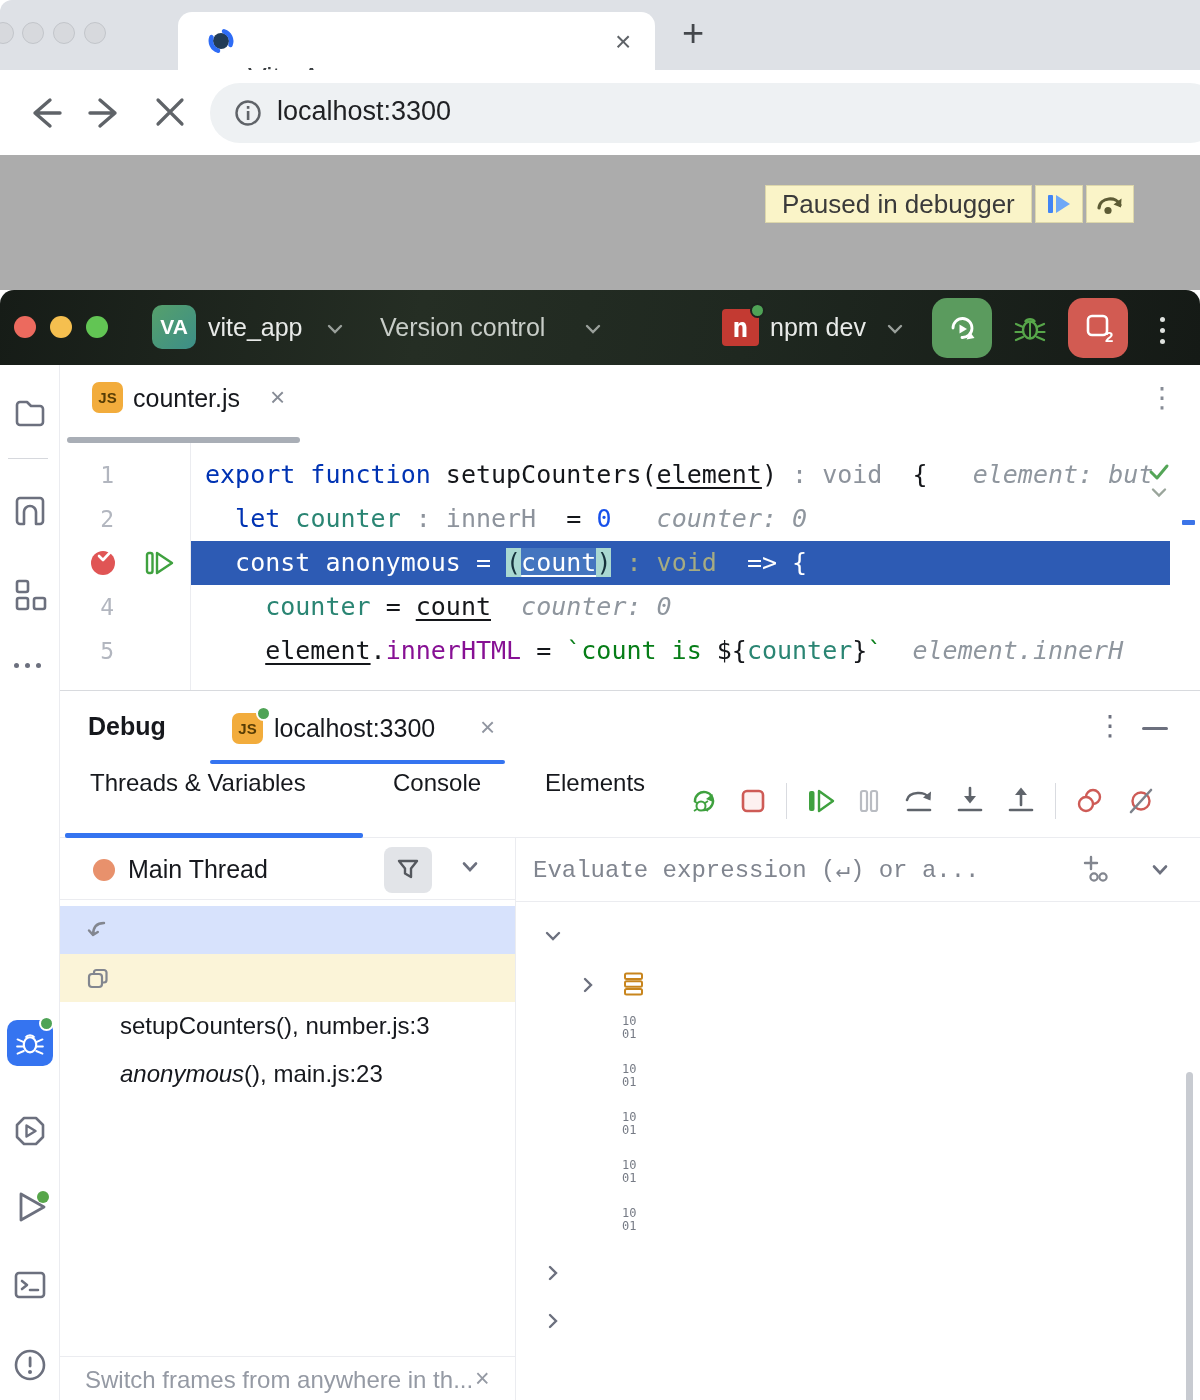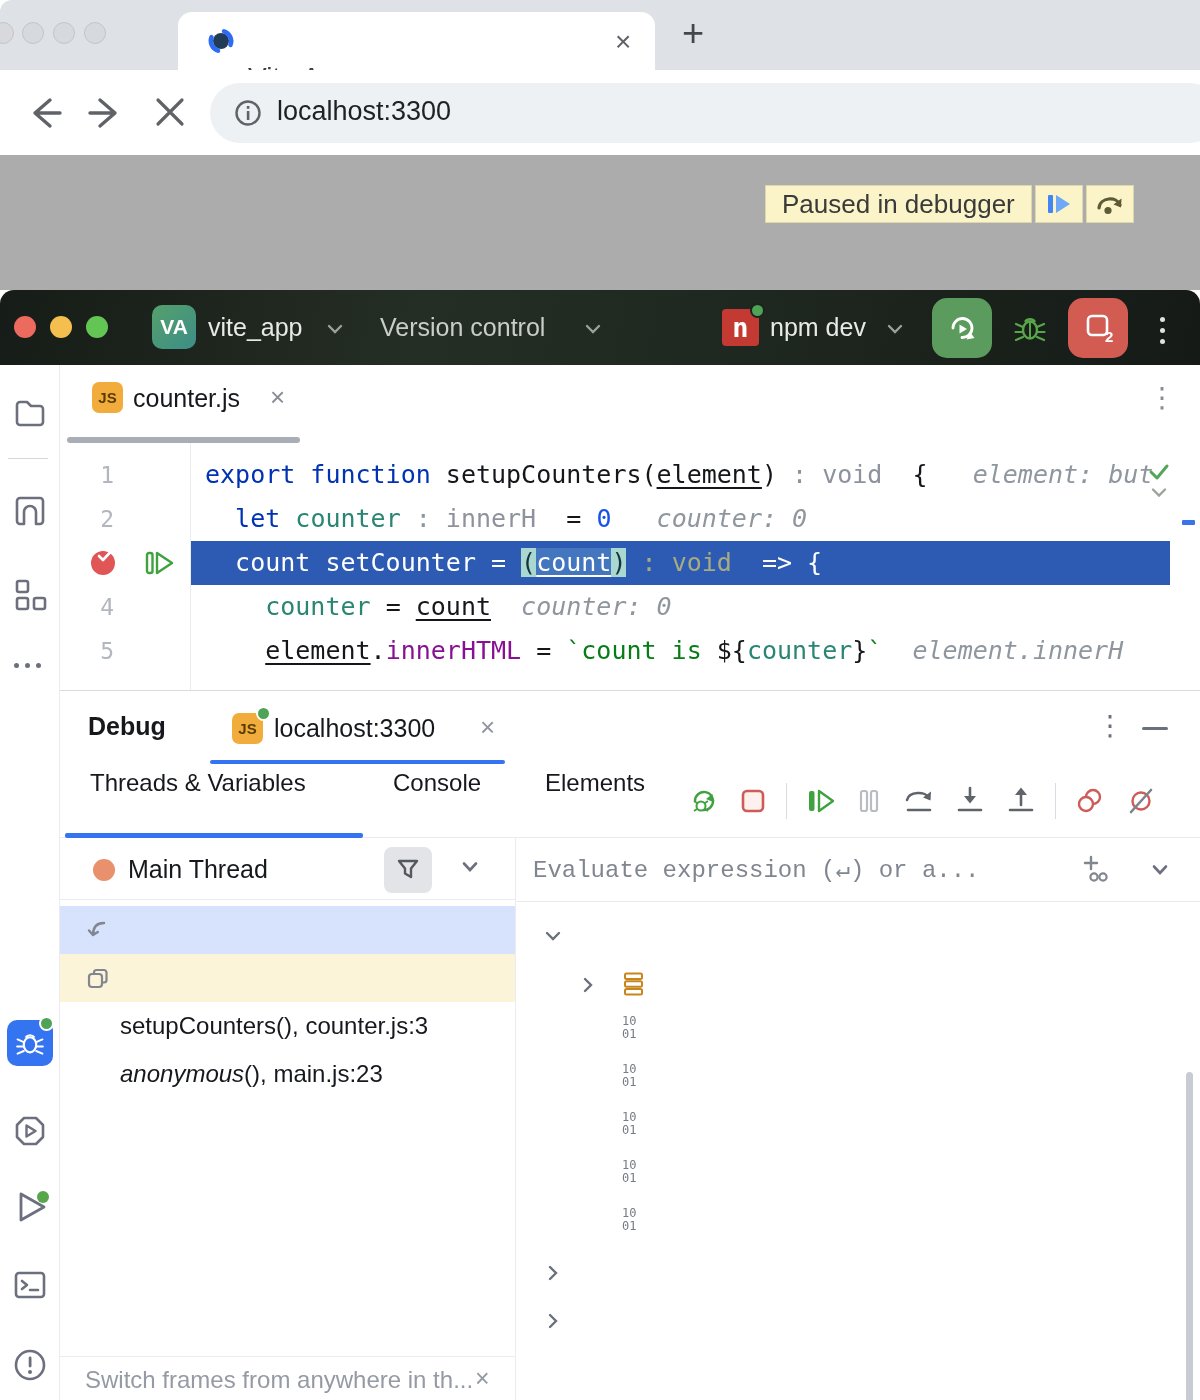--- a/index.html
+++ b/index.html
@@ -310,21 +310,21 @@
         <circle cx="14" cy="16" r="12" fill="#e05555"></circle>
         <path d="M10 9 L14 13 L21 5.5" stroke="#fff" stroke-width="2.6" fill="none" stroke-linecap="round" stroke-linejoin="round"></path>
       </svg>
       <svg style="position:absolute;left:84px;top:106px" width="34" height="28" viewBox="0 0 34 28">
         <rect x="3" y="4" width="5.5" height="20" rx="2" stroke="#3fa13f" stroke-width="2.4" fill="#fff"></rect>
         <path d="M13 4 L28 14 L13 24 Z" stroke="#3fa13f" stroke-width="2.4" fill="#fff" stroke-linejoin="round"></path>
       </svg>
 
       <div class="crow" style="top:10px"><span class="kw">export function </span><span class="fn">setupCounters</span><span class="pl">(</span><span class="pr">element</span><span class="pl">)</span><span> </span><span class="inl">: void</span><span class="pl">  {</span><span>   </span><span class="dh">element: but</span></div>
       <div class="crow" style="top:54px"><span>  </span><span class="kw">let </span><span class="lv">counter </span><span class="inl">: innerH</span><span class="pl">  = </span><span class="num">0</span><span>   </span><span class="dh">counter: 0</span></div>
-      <div class="crow" style="top:98px"><span>  </span><span class="cw">count setCounter = </span><span class="sp">(</span><span class="sw">count</span><span class="sp">)</span><span> </span><span class="inld">: void</span><span class="cw">  =&gt; {</span></div>
+      <div class="crow" style="top:98px"><span>  </span><span class="cw">const anonymous = </span><span class="sp">(</span><span class="sw">count</span><span class="sp">)</span><span> </span><span class="inld">: void</span><span class="cw">  =&gt; {</span></div>
       <div class="crow" style="top:142px"><span>    </span><span class="lv">counter</span><span class="pl"> = </span><span class="pr">count</span><span>  </span><span class="dh">counter: 0</span></div>
       <div class="crow" style="top:186px"><span>    </span><span class="pr">element</span><span class="pl">.</span><span class="fld">innerHTML</span><span class="pl"> = </span><span class="str">`count is </span><span class="pl">${</span><span class="lv">counter</span><span class="pl">}</span><span class="str">`</span><span>  </span><span class="dh">element.innerH</span></div>
 
       <svg class="edmark" style="left:1086px;top:16px" width="26" height="26" viewBox="0 0 26 26">
         <path d="M5 13 L11 19 L21 7" stroke="#54a557" stroke-width="3" fill="none" stroke-linecap="round" stroke-linejoin="round"></path>
       </svg>
       <svg class="edmark" style="left:1090px;top:44px" width="18" height="12" viewBox="0 0 18 12">
         <path d="M3 2.5 L9 8.5 L15 2.5" stroke="#9aa59b" stroke-width="2.4" fill="none" stroke-linecap="round"></path>
       </svg>
       <div class="edmark" style="left:1122px;top:77px;width:13px;height:5px;background:#3c74e8;border-radius:1px"></div>
@@ -405,21 +405,21 @@
         </div>
         <svg class="tchev" width="20" height="14" viewBox="0 0 20 14">
           <path d="M4 3.5 L10 10 L16 3.5" stroke="#6c707e" stroke-width="2.6" fill="none" stroke-linecap="round"></path>
         </svg>
       </div>
 
       <div class="frow fsel" style="top:68px">
         <svg class="fic" width="26" height="26" viewBox="0 0 26 26">
           <path d="M19 5 C10 5 8 11 8 17 M8 17 L4 12.5 M8 17 L12.8 14" stroke="#82868f" stroke-width="2.4" fill="none" stroke-linecap="round" stroke-linejoin="round"></path>
         </svg>
-        <span class="ftxt"><span>setupCounters(), counter.js:3</span></span>
+        <span class="ftxt"><span>setupCounters(), number.js:3</span></span>
       </div>
       <div class="frow fyel" style="top:116px">
         <svg class="fic" width="26" height="26" viewBox="0 0 26 26">
           <rect x="4" y="8" width="13" height="13" rx="3" stroke="#82868f" stroke-width="2.2" fill="none"></rect>
           <path d="M9 8 V6.5 a2.5 2.5 0 0 1 2.5-2.5 H19 a2.5 2.5 0 0 1 2.5 2.5 V14 a2.5 2.5 0 0 1-2.5 2.5 H17.5" stroke="#82868f" stroke-width="2.2" fill="none"></path>
         </svg>
         <span class="ftxt"><span class="it">anonymous</span><span>(), main.js:23</span></span>
       </div>
 
       <div class="fhint">

